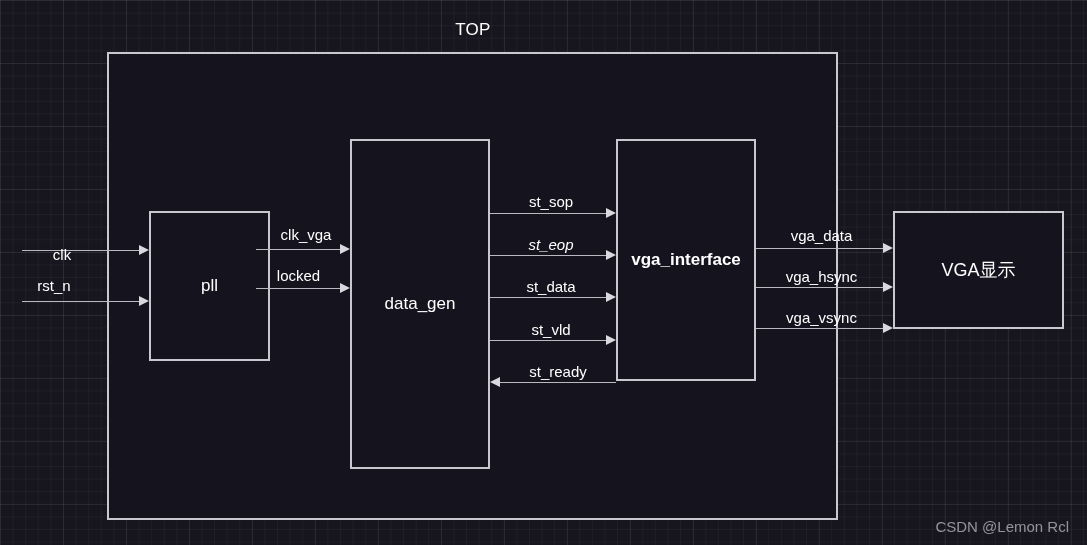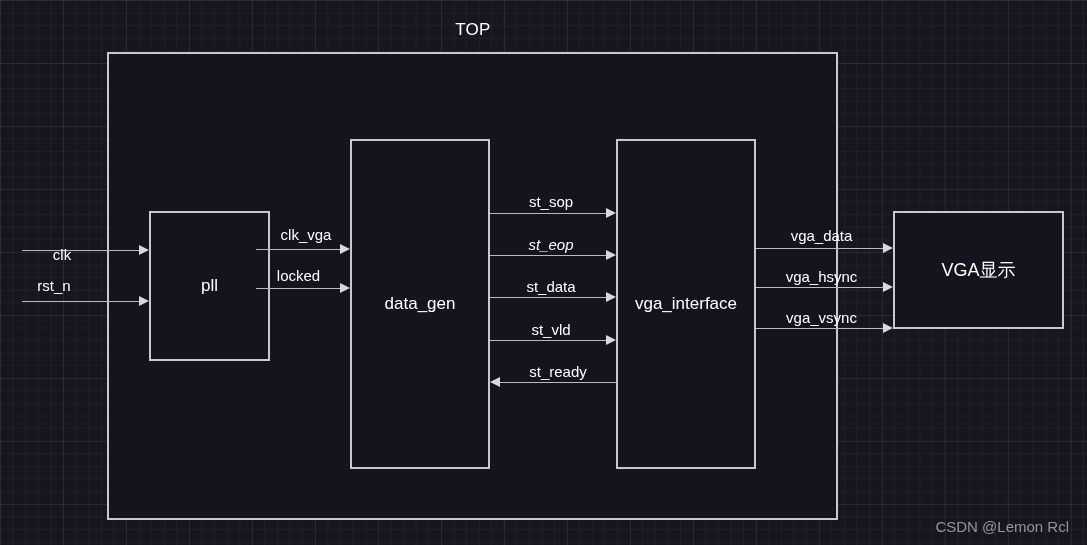--- a/index.html
+++ b/index.html
@@ -59,21 +59,21 @@
     background: #15131e;
     box-sizing: border-box;
     display: flex;
     align-items: center;
     justify-content: center;
     color: #ffffff;
     font-size: 17px;
   }
   .block.pll    { left: 149px; top: 211px; width: 121px; height: 150px; }
   .block.datagen{ left: 350px; top: 139px; width: 140px; height: 330px; justify-content: center; }
-  .block.vgaif  { left: 616px; top: 139px; width: 140px; height: 330px; }
+  .block.vgaif  { left: 616px; top: 139px; width: 140px; height: 242px; font-weight: bold; }
   .block.vgadisp{ left: 893px; top: 211px; width: 171px; height: 118px; font-size: 18px; }
 
   
   .line {
     position: absolute;
     height: 1px;
     background: #b9b9c2;
   }
   .arrow-r, .arrow-l {
     position: absolute;

